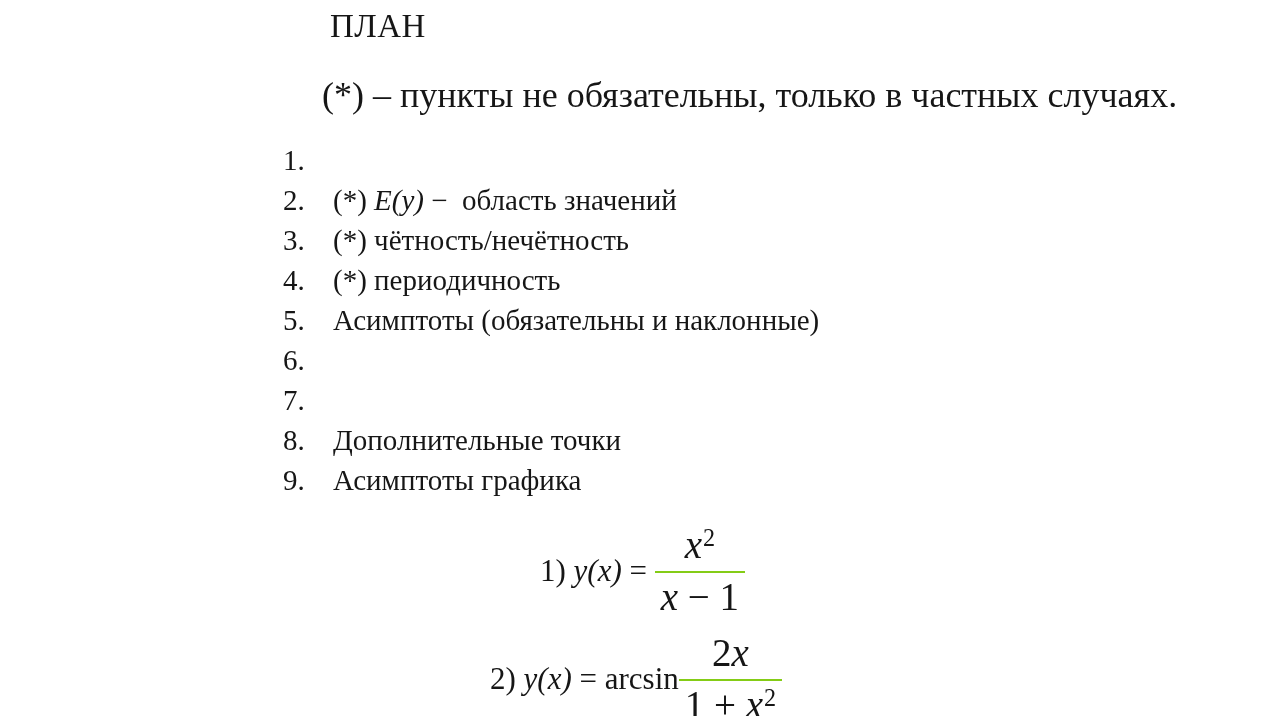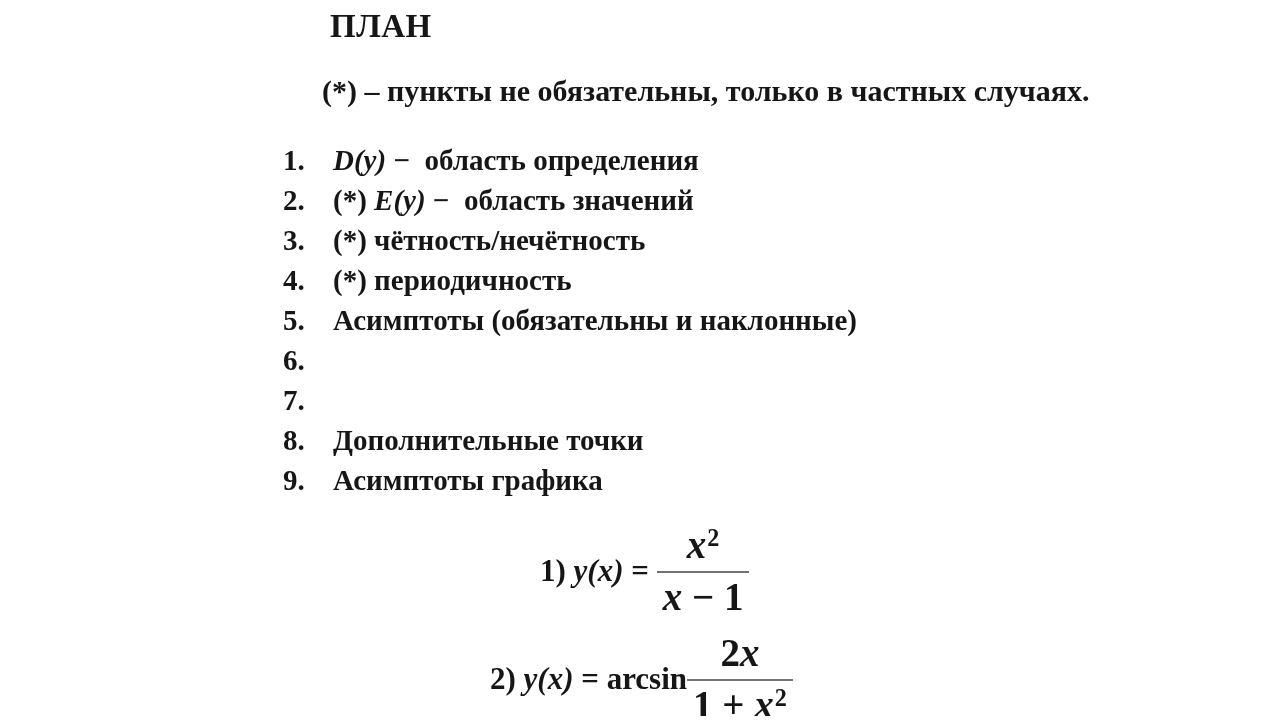--- a/index.html
+++ b/index.html
@@ -5,35 +5,34 @@
   html, body { margin: 0; padding: 0; }
   body { background: #ffffff; }
   .page {
     position: relative;
     width: 1281px;
     height: 716px;
     background: #ffffff;
     overflow: hidden;
     font-family: "Liberation Serif", "DejaVu Serif", serif;
     color: #161616;
-    font-weight: bold;
   }
   .title {
     position: absolute;
     left: 330px;
     top: 8px;
     font-size: 33px;
     letter-spacing: 0.5px;
     white-space: pre;
   }
   .note {
     position: absolute;
     left: 322px;
     top: 74px;
-    font-size: 30px;
+    font-size: 36px;
     white-space: pre;
   }
   .plan-list {
     position: absolute;
     left: 283px;
     top: 140px;
     margin: 0;
     padding: 0;
     list-style: none;
     font-size: 29px;
@@ -64,21 +63,21 @@
   .frac {
     display: inline-flex;
     flex-direction: column;
     align-items: center;
     text-align: center;
     font-size: 39px;
     line-height: 1.2;
   }
   .frac .fnum { padding: 0 6px 2px 6px; }
   .frac .fden {
-    border-top: 2px solid #737373;
+    border-top: 2px solid #84cc16;
     padding: 1px 6px 0 6px;
   }
   .sup {
     font-size: 0.62em;
     position: relative;
     top: -0.48em;
     margin-left: 1px;
     white-space: pre;
   }
   .f1 { left: 540px; top: 522px; }
@@ -89,21 +88,20 @@
 
 <div class="page">
 
   <div class="title">ПЛАН</div>
 
   <div class="note">(*) – пункты не обязательны, только в частных случаях.</div>
 
   <ol class="plan-list">
     <li>
       <span class="num">1.</span>
-      <span class="txt"><span class="pre"></span><span class="mi">D(y)</span><span class="post"> −  область определения</span></span>
     </li>
     <li>
       <span class="num">2.</span>
       <span class="txt"><span class="pre">(*) </span><span class="mi">E(y)</span><span class="post"> −  область значений</span></span>
     </li>
     <li>
       <span class="num">3.</span>
       <span class="txt"><span class="pre">(*) чётность/нечётность</span><span class="mi"></span><span class="post"></span></span>
     </li>
     <li>

